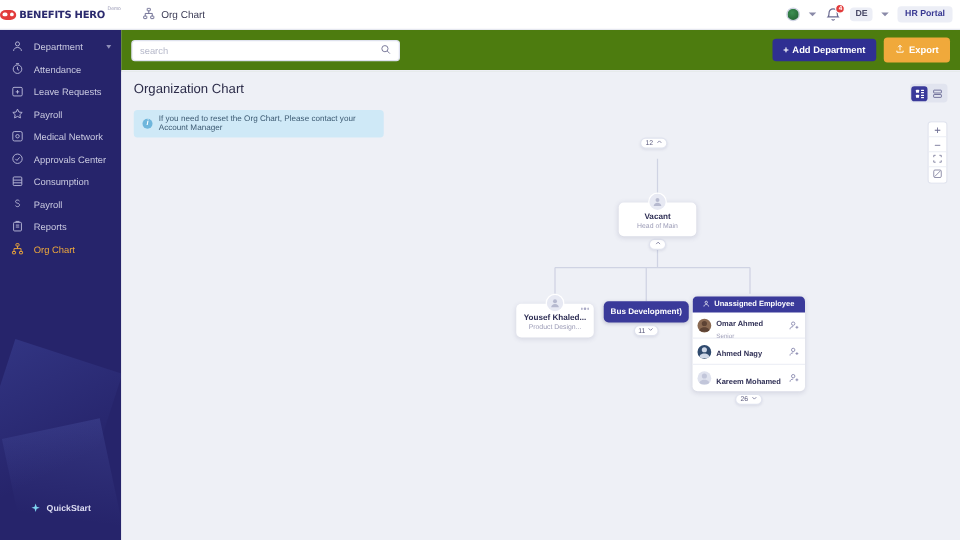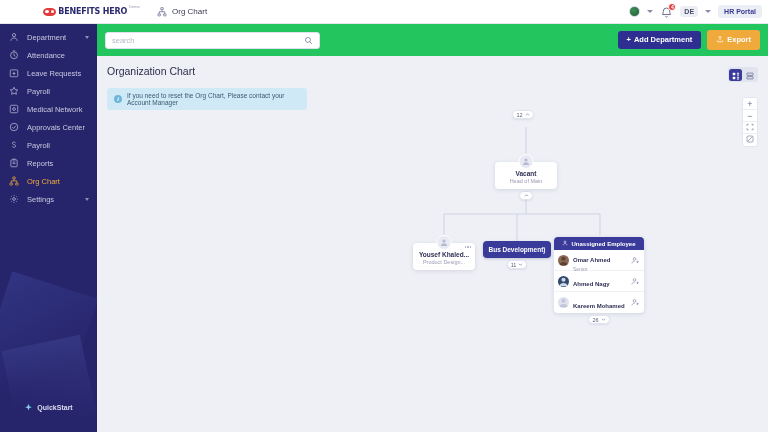--- a/index.html
+++ b/index.html
@@ -7,21 +7,21 @@
     width: 768px; height: 432px;
     font-family: "Liberation Sans", sans-serif;
     background: #eef0f6;
     overflow: hidden;
   }
   .app { position: relative; width: 768px; height: 432px; display: flex; flex-direction: column; }
 
   
   .topbar {
     height: 16px; background: #ffffff; display: flex; align-items: center;
-    border-bottom: 1px solid #e6e8f0; flex: 0 0 24px; position: relative; z-index: 20; padding-left: 43px;
+    border-bottom: 1px solid #e6e8f0; flex: 0 0 24px; position: relative; z-index: 20;
   }
   .logo-zone {
     width: 97px; height: 24px; display: flex; align-items: center;
     justify-content: center; gap: 2px; flex: 0 0 97px;
   }
   .logo-mask {
     width: 13px; height: 8px; background: #e23b3b; border-radius: 6px/5px;
     position: relative; flex: 0 0 13px;
   }
   .logo-mask:before, .logo-mask:after {
@@ -92,21 +92,21 @@
     border-top: 3px solid #8f8fb8; }
   .quickstart {
     margin-top: auto; display: flex; align-items: center; justify-content: center;
     gap: 4px; padding-bottom: 16px; position: relative; z-index: 2;
   }
   .qs-label { color: #dcdcf2; font-size: 7px; font-weight: 600; }
 
   
   .main { flex: 1 1 auto; display: flex; flex-direction: column; min-width: 0; position: relative; }
   .main-top {
-    height: 33px; background: #22c55e; display: flex; align-items: center;
+    height: 33px; background: #4d7c0f; display: flex; align-items: center;
     padding: 0 8px; gap: 26px; flex: 0 0 33px; border-bottom: 1px solid #edeff5;
   }
   .search-box {
     flex: 0 0 215px; height: 17px; border: 1px solid #dfe2ee; border-radius: 3px;
     background: #fff; display: flex; align-items: center; padding: 0 6px;
   }
   .search-box input {
     border: none; outline: none; font-size: 7.5px; color: #3b3b55;
     font-family: "Liberation Sans", sans-serif; width: 100%; background: transparent;
   }
@@ -319,20 +319,29 @@
         <div class="nav-item">
           <span class="ico">
             <svg width="10" height="10" viewBox="0 0 16 16" fill="none" stroke="#b9b9d8" stroke-width="1.2">
               <circle cx="8" cy="8" r="6"></circle>
                 <path d="M5.3 8.2l2 2 3.4-4"></path>
             </svg>
           </span>
           <span>Approvals Center</span>
         </div>
 
+        <div class="nav-item">
+          <span class="ico">
+            <svg width="10" height="10" viewBox="0 0 16 16" fill="none" stroke="#b9b9d8" stroke-width="1.2">
+              <rect x="2.5" y="2.5" width="11" height="11" rx="1.2"></rect>
+                <path d="M2.5 6.5h11M2.5 10h11"></path>
+            </svg>
+          </span>
+          <span>Consumption</span>
+        </div>
 
         <div class="nav-item">
           <span class="ico">
             <svg width="10" height="10" viewBox="0 0 16 16" fill="none" stroke="#b9b9d8" stroke-width="1.2">
               <path d="M10.5 4.5C9.8 3.6 8.9 3.2 8 3.2c-1.4 0-2.5.8-2.5 2s1.2 1.8 2.5 2.1 2.6.8 2.6 2.2-1.2 2.2-2.6 2.2c-1 0-2-.5-2.6-1.3"></path>
             </svg>
           </span>
           <span>Payroll</span>
         </div>
 
@@ -351,30 +360,20 @@
             <svg width="10" height="10" viewBox="0 0 16 16" fill="none" stroke="#f0a93b" stroke-width="1.2">
               <rect x="6" y="1.5" width="4" height="3" rx="0.6"></rect>
               <rect x="1.5" y="11.5" width="4" height="3" rx="0.6"></rect>
               <rect x="10.5" y="11.5" width="4" height="3" rx="0.6"></rect>
               <path d="M8 4.5v3.3M3.5 11.5V7.8h9v3.7"></path>
             </svg>
           </span>
           <span>Org Chart</span>
         </div>
 
-        <div class="nav-item">
-          <span class="ico">
-            <svg width="10" height="10" viewBox="0 0 16 16" fill="none" stroke="#b9b9d8" stroke-width="1.2">
-              <circle cx="8" cy="8" r="2.2"></circle>
-              <path d="M8 1.8v1.6M8 12.6v1.6M1.8 8h1.6M12.6 8h1.6M3.6 3.6l1.1 1.1M11.3 11.3l1.1 1.1M12.4 3.6l-1.1 1.1M4.7 11.3l-1.1 1.1"></path>
-            </svg>
-          </span>
-          <span>Settings</span>
-          <span class="caret"></span>
-        </div>
 
       </div>
 
       <div class="quickstart">
         <span>
           <svg width="9" height="9" viewBox="0 0 16 16" fill="#7fd4f0">
             <path d="M8 1.5l1.5 4.4 4.4 1.6-4.4 1.5L8 13.5 6.5 9 2.1 7.5 6.5 5.9z"></path>
           </svg>
         </span>
         <span class="qs-label">QuickStart</span>

